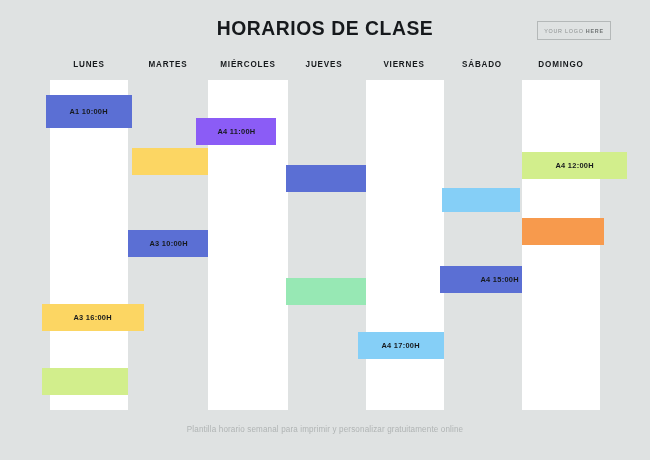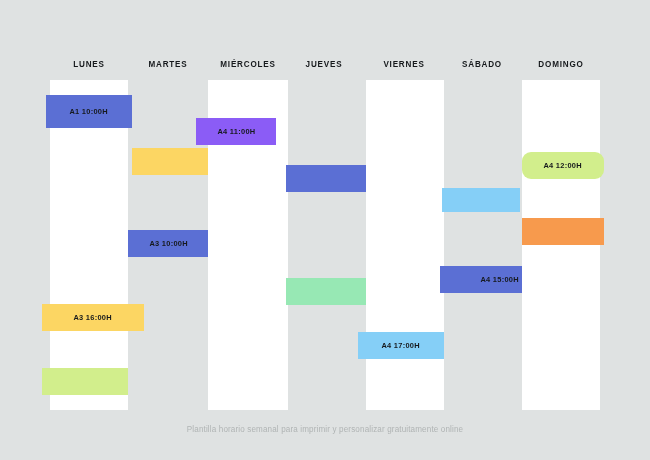--- a/index.html
+++ b/index.html
@@ -124,20 +124,26 @@
     letter-spacing: 0.15px;
     color: #b0b4b4;
     transform: scaleX(0.95);
   }
 </style>
 </head>
 <body>
 
 <div id="page">
 
+  <div id="header">
+    <div id="page-title">HORARIOS DE CLASE</div>
+    <div id="logo-box">
+      <span class="logo-text"><span>YOUR LOGO </span><span class="bold">HERE</span></span>
+    </div>
+  </div>
 
   <div id="grid">
       <div class="day-header" style="left: 29px; width: 120px;">LUNES</div>
       <div class="column card" style="left: 50px; width: 78px; height: 330px;"></div>
       <div class="event" style="left: 46px; top: 95px; width: 86px; height: 33px; background: rgb(91, 111, 212);">
         <span class="event-label">A1  10:00H</span>
       </div>
       <div class="event" style="left: 42px; top: 304px; width: 102px; height: 27px; background: rgb(252, 214, 99);">
         <span class="event-label">A3 16:00H</span>
       </div>
@@ -163,21 +169,21 @@
         <span class="event-label">A4 17:00H</span>
       </div>
       <div class="day-header" style="left: 422px; width: 120px;">SÁBADO</div>
       <div class="column plain" style="left: 444px; width: 78px; height: 330px;"></div>
       <div class="event" style="left: 442px; top: 188px; width: 78px; height: 24px; background: rgb(133, 207, 247);"></div>
       <div class="event" style="left: 440px; top: 266px; width: 86px; height: 27px; background: rgb(91, 111, 212); padding-left: 34px;">
         <span class="event-label">A4 15:00H</span>
       </div>
       <div class="day-header" style="left: 501px; width: 120px;">DOMINGO</div>
       <div class="column card" style="left: 522px; width: 78px; height: 330px;"></div>
-      <div class="event" style="left: 522px; top: 152px; width: 82px; height: 27px; background: rgb(210, 238, 140); border-radius: 9px;">
+      <div class="event" style="left: 522px; top: 152px; width: 105px; height: 27px; background: rgb(210, 238, 140);">
         <span class="event-label">A4 12:00H</span>
       </div>
       <div class="event" style="left: 522px; top: 218px; width: 82px; height: 27px; background: rgb(247, 154, 77);"></div>
     </div>
 
   <div id="footer">Plantilla horario semanal para imprimir y personalizar gratuitamente online</div>
 
 </div>
 
 </body></html>

